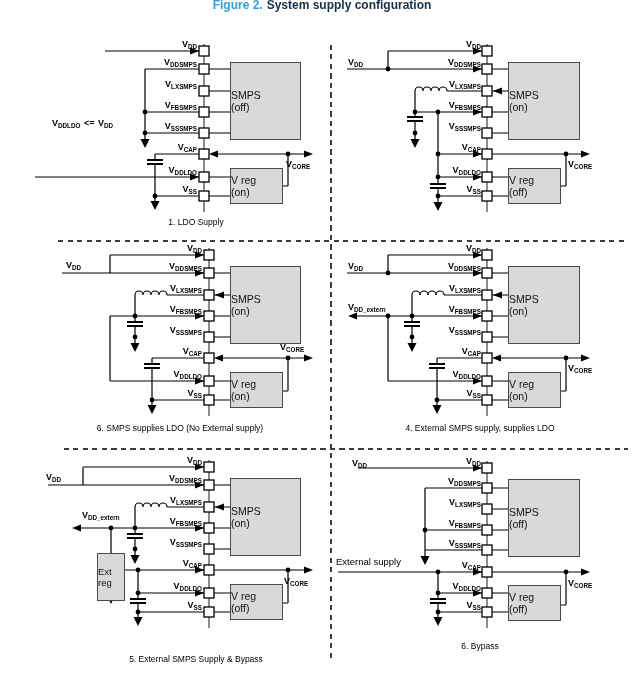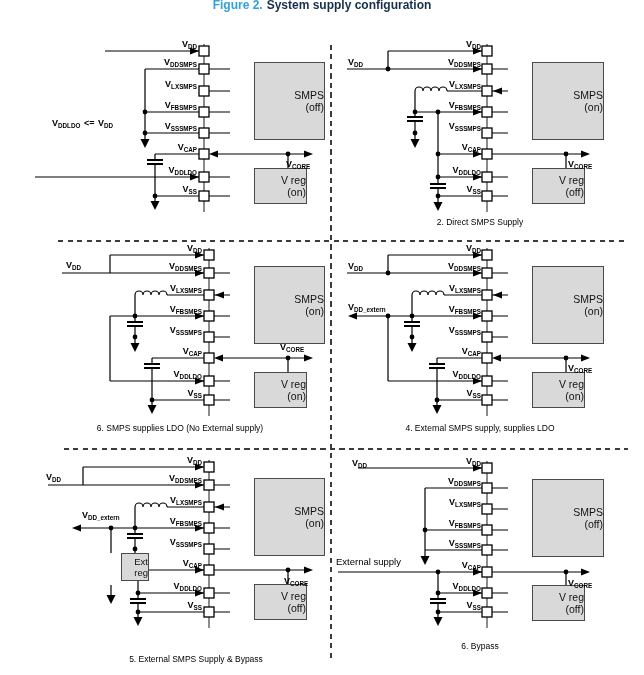--- a/index.html
+++ b/index.html
@@ -9,22 +9,22 @@
   html,body{margin:0;padding:0;background:#fff;}
   #canvas{position:relative;width:644px;height:675px;background:#fff;overflow:hidden;
     font-family:"Liberation Sans","DejaVu Sans",sans-serif;color:#000;}
   .fig-title{position:absolute;top:-2px;left:0;width:100%;text-align:center;
     font-size:12px;font-weight:bold;white-space:nowrap;}
   .fig-title .pre{color:var(--accent-blue);margin-right:4px;}
   .fig-title .txt{color:var(--title-navy);}
   .diagram{position:absolute;width:300px;height:205px;}
   .wires{position:absolute;left:0;top:0;}
   .block{position:absolute;background:var(--block-fill);border:1.3px solid var(--block-border);
-    display:flex;flex-direction:column;align-items:flex-end;justify-content:center;
-    font-size:10.5px;line-height:12.5px;color:#111;box-sizing:border-box;margin-left:24px;}
+    display:flex;flex-direction:column;align-items:flex-start;justify-content:center;
+    font-size:10.5px;line-height:12.5px;color:#111;box-sizing:border-box;}
   .block.small{font-size:9.5px;line-height:11px;}
   .pinlbl{position:absolute;font-size:9px;font-weight:bold;white-space:nowrap;line-height:11px;}
   sub{font-size:6.3px;line-height:0;vertical-align:-1.5px;letter-spacing:0;}
   .flabel{position:absolute;font-size:9px;font-weight:bold;white-space:nowrap;line-height:10px;}
   .plain{position:absolute;font-size:9.5px;white-space:nowrap;line-height:10px;}
   .caption{position:absolute;left:0;width:100%;text-align:center;font-size:8.5px;white-space:nowrap;}
   .dash-v{position:absolute;width:1.5px;
     background:repeating-linear-gradient(to bottom,#3c3c3c 0 5px,transparent 5px 9.5px);}
   .dash-h{position:absolute;height:1.5px;
     background:repeating-linear-gradient(to right,#3c3c3c 0 5px,transparent 5px 9.5px);}
@@ -92,20 +92,21 @@
     <div class="pinlbl" style="right:133px;top:-1px"><span>V</span><sub>DD</sub></div>
     <div class="pinlbl" style="right:133px;top:17px"><span>V</span><sub>DDSMPS</sub></div>
     <div class="pinlbl" style="right:133px;top:39px"><span>V</span><sub>LXSMPS</sub></div>
     <div class="pinlbl" style="right:133px;top:60px"><span>V</span><sub>FBSMPS</sub></div>
     <div class="pinlbl" style="right:133px;top:81px"><span>V</span><sub>SSSMPS</sub></div>
     <div class="pinlbl" style="right:133px;top:102px"><span>V</span><sub>CAP</sub></div>
     <div class="pinlbl" style="right:133px;top:125px"><span>V</span><sub>DDLDO</sub></div>
     <div class="pinlbl" style="right:133px;top:144px"><span>V</span><sub>SS</sub></div>
     <div class="flabel" style="left:22px;top:78px"><span>V</span><sub>DDLDO</sub><span class="op"> &lt;= </span><span>V</span><sub>DD</sub></div>
     <div class="flabel" style="left:256px;top:119px"><span>V</span><sub>CORE</sub></div>
+    <div class="caption" style="top:177px;padding-left:16px">1. LDO Supply</div>
   </div>
 
   <div class="diagram" style="left:330px;top:40px">
     <svg class="wires" width="300" height="205">
       <line class="chip" x1="157" y1="4" x2="157" y2="172"></line>
       <path class="w" d="M17,29 H152 M58,29 V11 M58,11 H152 M162,29 H178 M117,51 H152 M162,51 H178 M85,51 V77 M85,81 V99 M85,72 H152 M162,72 H178 M162,93 H178 M108,72 V144 M108,148 V162 M108,114 H152 M108,137 H152 M108,156 H152 M162,137 H178 M162,156 H178 M162,114 H251 M231,146 H236 M236,146 V114"></path>
       <path class="w" d="M85,51 a4,4 0 0 1 8,0 a4,4 0 0 1 8,0 a4,4 0 0 1 8,0 a4,4 0 0 1 8,0"></path>
       <path class="cap" d="M77,77 H93 M77,81 H93 M100,144 H116 M100,148 H116"></path>
       <g class="ah">
         <polygon points="80.5,99 89.5,99 85,108"></polygon>
@@ -152,21 +153,20 @@
     <div class="pinlbl" style="right:149px;top:-1px"><span>V</span><sub>DD</sub></div>
     <div class="pinlbl" style="right:149px;top:17px"><span>V</span><sub>DDSMPS</sub></div>
     <div class="pinlbl" style="right:149px;top:39px"><span>V</span><sub>LXSMPS</sub></div>
     <div class="pinlbl" style="right:149px;top:60px"><span>V</span><sub>FBSMPS</sub></div>
     <div class="pinlbl" style="right:149px;top:81px"><span>V</span><sub>SSSMPS</sub></div>
     <div class="pinlbl" style="right:149px;top:102px"><span>V</span><sub>CAP</sub></div>
     <div class="pinlbl" style="right:149px;top:125px"><span>V</span><sub>DDLDO</sub></div>
     <div class="pinlbl" style="right:149px;top:144px"><span>V</span><sub>SS</sub></div>
     <div class="flabel" style="left:18px;top:17px"><span>V</span><sub>DD</sub></div>
     <div class="flabel" style="left:238px;top:119px"><span>V</span><sub>CORE</sub></div>
-    <div class="caption" style="top:177px">2. Direct SMPS Supply</div>
   </div>
 
   <div class="diagram" style="left:30px;top:245px">
     <svg class="wires" width="300" height="205">
       <line class="chip" x1="179" y1="3" x2="179" y2="171"></line>
       <path class="w" d="M32,28 H174 M80,28 V10 M80,10 H174 M184,28 H200 M184,50 H200 M184,71 H200 M184,92 H200 M137,50 H174 M105,50 V77 M105,81 V98 M80,71 H174 M80,71 V136 M80,136 H174 M122,113 H174 M122,113 V119 M122,123 V160 M122,155 H174 M184,136 H200 M184,155 H200 M193,113 H274 M253,146 H258 M258,146 V113"></path>
       <path class="w" d="M105,50 a4,4 0 0 1 8,0 a4,4 0 0 1 8,0 a4,4 0 0 1 8,0 a4,4 0 0 1 8,0"></path>
       <path class="cap" d="M97,77 H113 M97,81 H113 M114,119 H130 M114,123 H130"></path>
       <g class="ah">
         <polygon points="100.5,98 109.5,98 105,107"></polygon>
@@ -322,21 +322,21 @@
       </g>
     </svg>
     <div class="block" style="left:200px;top:23px;width:71px;height:78px">
       <span>SMPS</span>
       <span>(on)</span>
     </div>
     <div class="block" style="left:200px;top:129px;width:53px;height:36px">
       <span>V reg</span>
       <span>(off)</span>
     </div>
-    <div class="block small" style="left:67px;top:98px;width:28px;height:28px">
+    <div class="block small" style="left:67px;top:98px;width:28px;height:48px">
       <span>Ext</span>
       <span>reg</span>
     </div>
     <div class="pinlbl" style="right:128px;top:0px"><span>V</span><sub>DD</sub></div>
     <div class="pinlbl" style="right:128px;top:18px"><span>V</span><sub>DDSMPS</sub></div>
     <div class="pinlbl" style="right:128px;top:40px"><span>V</span><sub>LXSMPS</sub></div>
     <div class="pinlbl" style="right:128px;top:61px"><span>V</span><sub>FBSMPS</sub></div>
     <div class="pinlbl" style="right:128px;top:82px"><span>V</span><sub>SSSMPS</sub></div>
     <div class="pinlbl" style="right:128px;top:103px"><span>V</span><sub>CAP</sub></div>
     <div class="pinlbl" style="right:128px;top:126px"><span>V</span><sub>DDLDO</sub></div>

